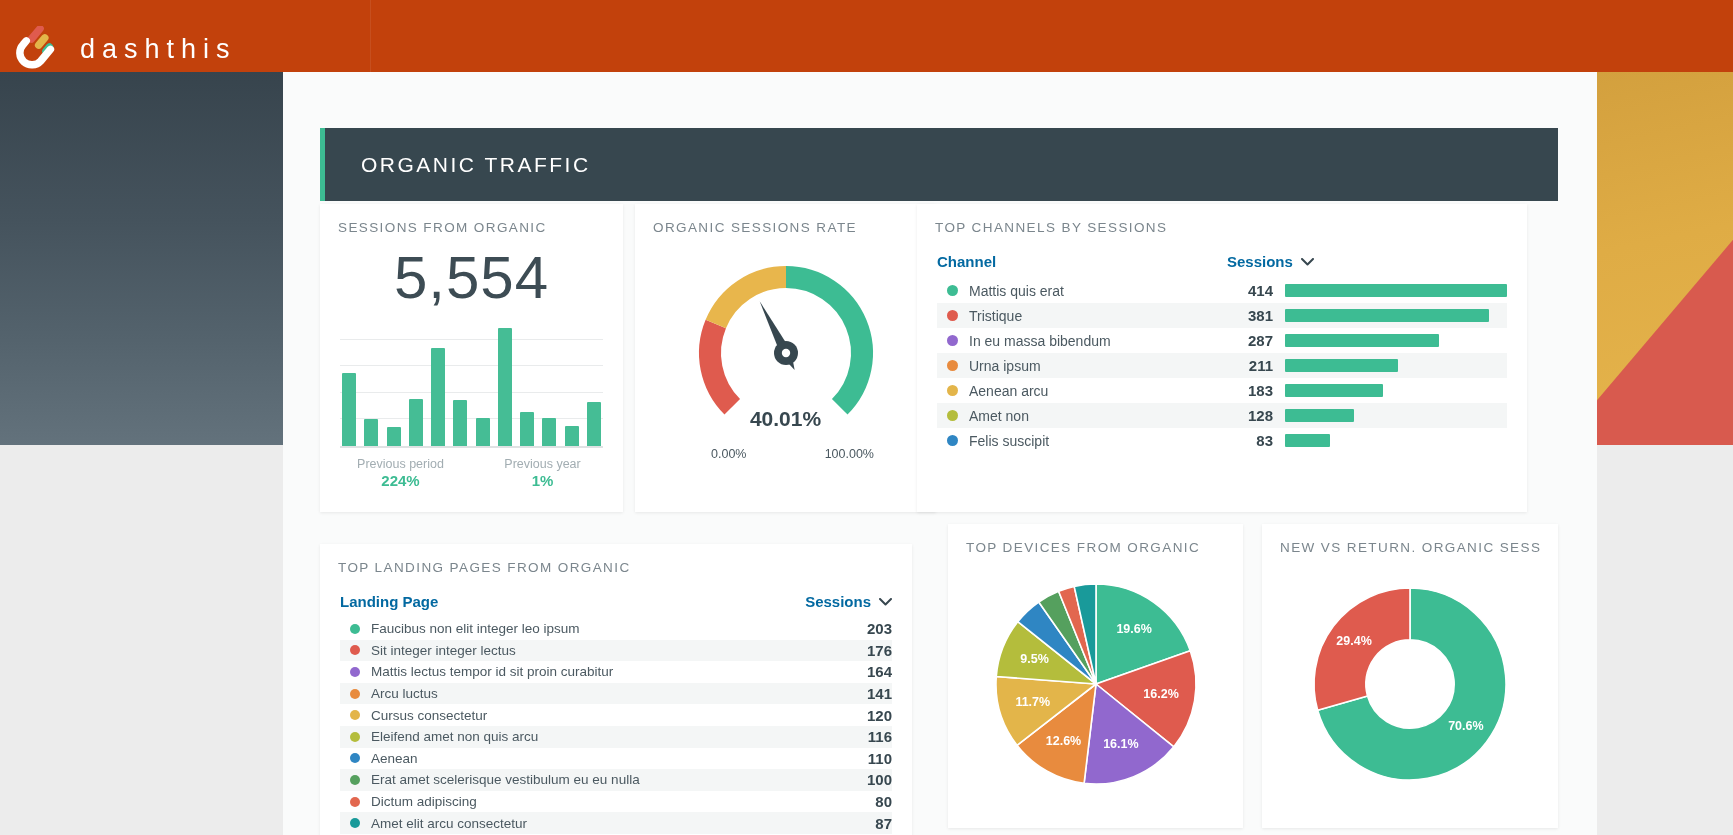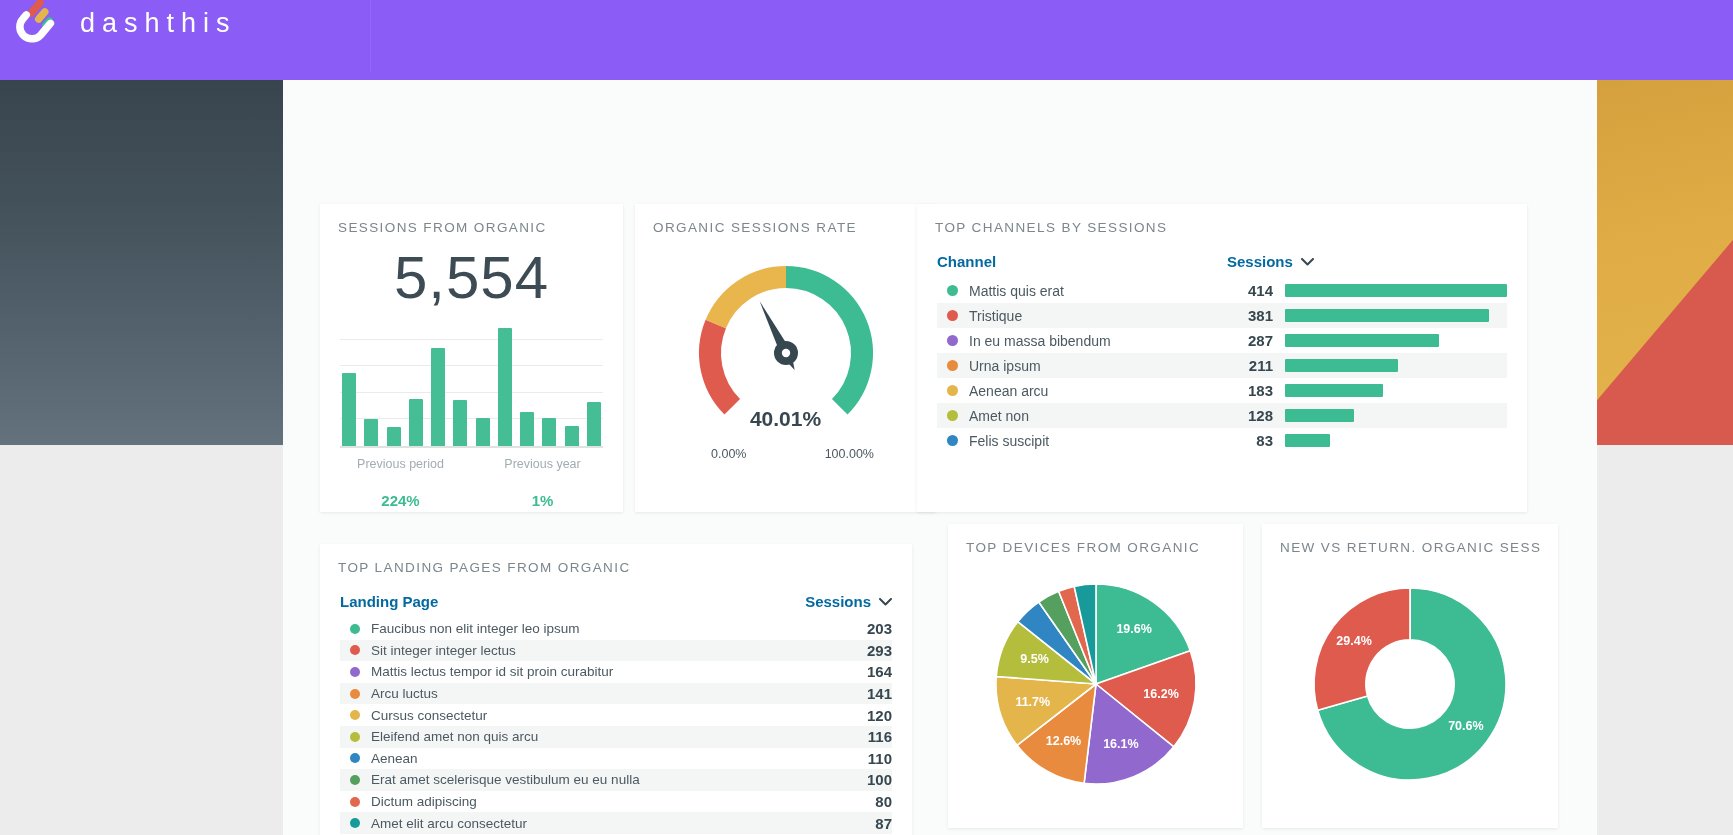--- a/index.html
+++ b/index.html
@@ -1,21 +1,21 @@
 <!DOCTYPE html>
 <html><head>
 <meta charset="utf-8">
 <style>
   html,body{margin:0;padding:0}
   body{width:1733px;height:835px;overflow:hidden;position:relative;background:#ececec;
        font-family:"Liberation Sans",sans-serif;color:#4b5961}
   .stage{position:absolute;inset:0}
 
   
-  .navbar{position:absolute;left:0;top:0;width:1733px;height:80px;background:#8b5cf6;z-index:6;display:flex;align-items:flex-start}
+  .navbar{position:absolute;left:0;top:0;width:1733px;height:72px;background:#c2410c;z-index:6;display:flex;align-items:flex-end}
   .brand{display:flex;align-items:center;gap:18px;padding-left:16px;cursor:pointer}
   .brand-name{color:#ffffff;font-size:27px;letter-spacing:7px;font-weight:400}
   .navbar-divider{position:absolute;left:370px;top:0;height:72px;width:1px;background:rgba(255,255,255,.08)}
 
   
   .bg-left{position:absolute;left:0;top:72px;width:283px;height:373px;
            background:linear-gradient(180deg,#37444d 0%,#45535d 40%,#53626c 70%,#63727c 100%)}
   .bg-right{position:absolute;left:1597px;top:72px;width:136px;height:373px;overflow:hidden;
             background:linear-gradient(168deg,#d3a03e 0%,#dfac45 45%,#e5b44c 100%)}
   .bg-right::after{content:"";position:absolute;inset:0;background:#d85a4e;
@@ -40,21 +40,21 @@
 
   
   .big-number{text-align:center;font-size:60px;color:#3d4c54;margin-top:8px;letter-spacing:1px}
   .mini-chart{position:relative;height:118px;margin:16px 20px 0;border-bottom:2px solid #dfe2e3}
   .gridline{position:absolute;left:0;right:0;height:1px;background:#e9ebec}
   .bars{position:absolute;inset:0;display:flex;align-items:flex-end;justify-content:space-between;padding:0 2px}
   .bar{width:14px;border-radius:1px 1px 0 0}
   .compare{display:flex;justify-content:space-between;margin:9px 20px 0}
   .cmp{width:46%;text-align:center}
   .cmp-label{font-size:12.5px;color:#a2adb2}
-  .cmp-value{font-size:15px;font-weight:bold;color:#3dbc93;margin-top:21px}
+  .cmp-value{font-size:15px;font-weight:bold;color:#3dbc93;margin-top:1px}
 
   
   .gauge-wrap{position:relative;height:240px;margin-top:14px}
   .gauge-arcs{display:flex;justify-content:center}
   .gauge-value{position:absolute;left:0;right:0;top:158px;text-align:center;font-size:21px;font-weight:bold;color:#37474f}
   .gauge-min{position:absolute;left:76px;top:198px;font-size:12.5px;color:#4b5961}
   .gauge-max{position:absolute;right:62px;top:198px;font-size:12.5px;color:#4b5961}
 
   
   .thead{display:flex;align-items:center;margin:18px 20px 8px}
@@ -98,20 +98,23 @@
       <span class="brand-name">dashthis</span>
     </div>
     <div class="navbar-divider"></div>
   </header>
 
   <div class="bg-left"></div>
   <div class="bg-right"></div>
 
   <main class="panel">
 
+    <section class="banner">
+      <h1>ORGANIC TRAFFIC</h1>
+    </section>
 
     <section class="card card1">
       <h2 class="card-title">SESSIONS FROM ORGANIC</h2>
       <div class="big-number">5,554</div>
       <div class="mini-chart" id="sessionsChart">
           <div class="gridline" style="bottom: 22.5%;"></div>
           <div class="gridline" style="bottom: 45%;"></div>
           <div class="gridline" style="bottom: 67.5%;"></div>
           <div class="gridline" style="bottom: 90%;"></div>
           <div class="bars">
@@ -244,21 +247,21 @@
       </div>
       <div class="tbody" id="landingRows">
           <div class="trow">
             <span class="dot" style="background:#3dbc93"></span>
             <span class="tlabel">Faucibus non elit integer leo ipsum</span>
             <span class="tval">203</span>
           </div>
           <div class="trow striped">
             <span class="dot" style="background:#df5b4e"></span>
             <span class="tlabel">Sit integer integer lectus</span>
-            <span class="tval">293</span>
+            <span class="tval">176</span>
           </div>
           <div class="trow">
             <span class="dot" style="background:#9168ce"></span>
             <span class="tlabel">Mattis lectus tempor id sit proin curabitur</span>
             <span class="tval">164</span>
           </div>
           <div class="trow striped">
             <span class="dot" style="background:#e88b3e"></span>
             <span class="tlabel">Arcu luctus</span>
             <span class="tval">141</span>

